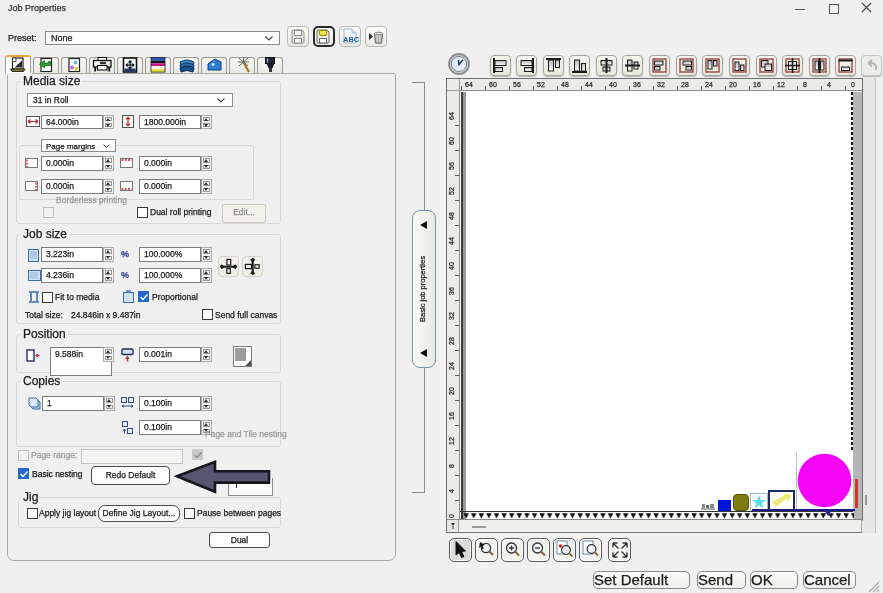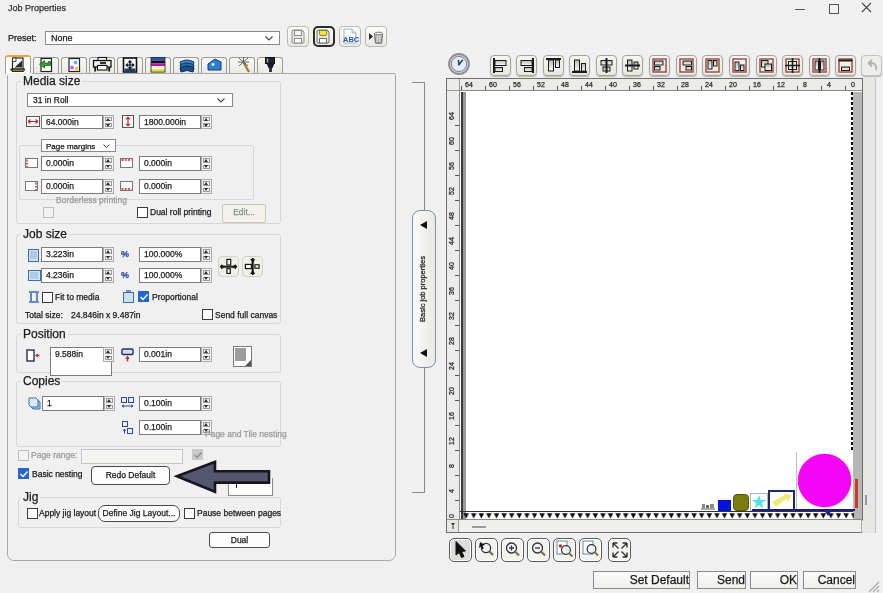--- a/index.html
+++ b/index.html
@@ -17,21 +17,21 @@
 .gl{position:absolute;background:#f0f0f0;font-size:12px;line-height:9px;padding:0 2px;white-space:nowrap}
 .cb{position:absolute;width:9px;height:9px;background:#fff;border:1px solid #3a3a3a;box-sizing:content-box}
 .cbd{position:absolute;width:9px;height:9px;background:#f2f2f2;border:1px solid #bdbdbd}
 .cbb{position:absolute;width:11px;height:11px;background:#2468cf;border:0}
 .cbg{position:absolute;width:11px;height:11px;background:#c9c9c9}
 .wbtn{position:absolute;background:#fdfdfd;border:1px solid #4a4a4a;border-radius:3px;font-size:8.5px;text-align:center;box-sizing:border-box}
 .dbtn{position:absolute;background:#f2f1ea;border:1px solid #c6c6bd;border-radius:2px;font-size:8.5px;text-align:center;color:#8a8a8a;box-sizing:border-box}
 .tbtn{position:absolute;width:21px;height:21px;background:linear-gradient(#f6f5ee,#e9e8dd);border:1px solid #a5a59c;border-radius:4px;box-sizing:border-box;box-shadow:0 1px 1px rgba(120,120,120,0.5)}
 .zbtn{position:absolute;width:23px;height:24px;background:#f2f2ee;border:1px solid #5a5a5a;border-radius:5px;box-shadow:inset 0 0 0 1px #fff;box-sizing:border-box}
 .pbtn{position:absolute;width:22px;height:21px;background:linear-gradient(#fcfcfa,#e9e9e4);border:1px solid #b9b9b2;border-radius:4px;box-sizing:border-box}
-.abtn{position:absolute;height:18px;background:linear-gradient(#fbfbf9,#efefec);border:1px solid #8a8a8a;border-radius:0;font-size:12px;line-height:16px;text-align:right;box-sizing:border-box}
+.abtn{position:absolute;height:18px;background:linear-gradient(#fbfbf9,#efefec);border:1px solid #8a8a8a;border-radius:5px;font-size:15px;line-height:16px;text-align:left;box-sizing:border-box}
 svg{position:absolute;overflow:visible}
 .rlab{position:absolute;font-size:7px;line-height:7px;color:#2a2a2a}
 </style></head>
 <body>
 
 <div class="t" style="left:8px;top:4px;font-size:9px;color:#333">Job Properties</div>
 <div class="ab" style="left:795px;top:9px;width:10px;height:1px;background:#555"></div>
 <div class="ab" style="left:829px;top:4px;width:8px;height:8px;border:1px solid #555"></div>
 <svg class="ab" style="left:862px;top:3px" width="10" height="10">
     <path d="M0 0 L9 9 M9 0 L0 9" stroke="#444" stroke-width="1.1" fill="none"></path>

